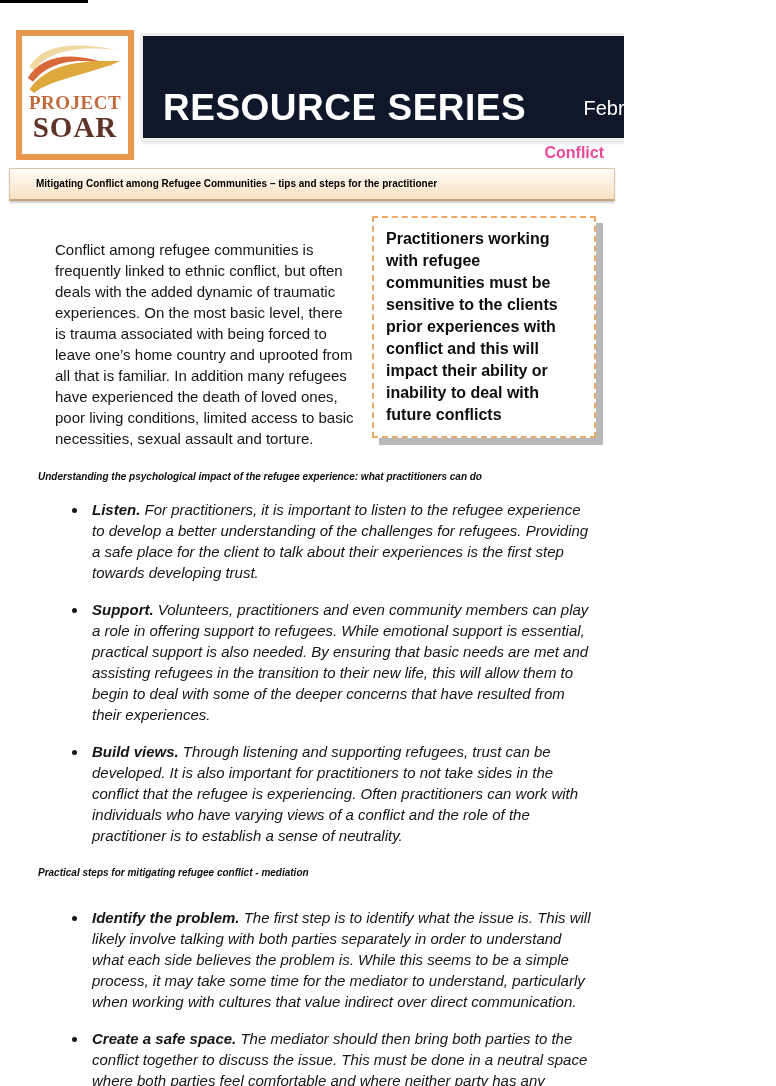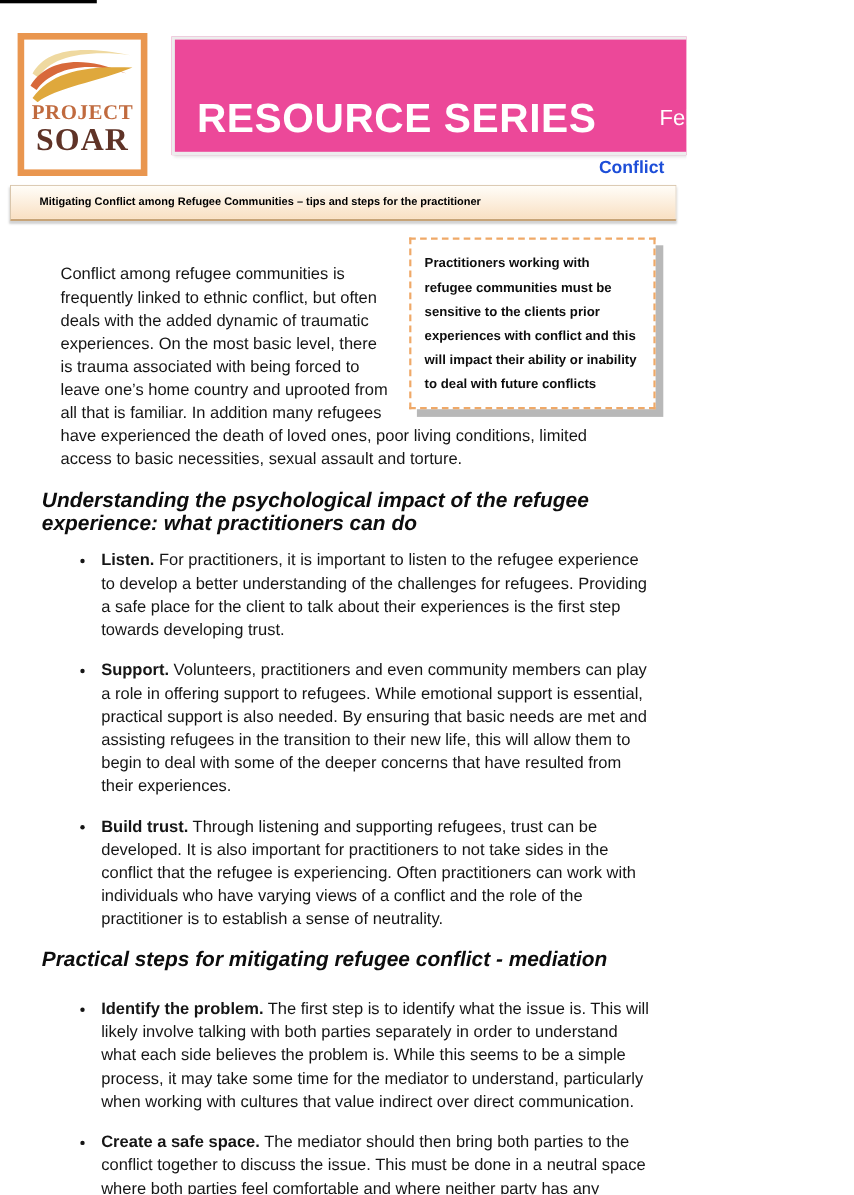--- a/index.html
+++ b/index.html
@@ -19,56 +19,56 @@
   .swoosh { display:block; margin:0 auto; width:102px; height:54px; }
   .logo-line1 {
     font-family:"Liberation Serif", serif; color:#C06A3E; font-size:19px;
     letter-spacing:0.5px; line-height:1.05; font-weight:600;
   }
   .logo-line2 {
     font-family:Liberation Serif, serif; color:#5F3327; font-size:29px;
     letter-spacing:1px; line-height:1; font-weight:600;
   }
   .banner {
-    position:absolute; left:156px; top:33px; width:621px; height:108px;
-    background:#ec4899; border:3px solid #EDEDED;
+    position:absolute; left:140px; top:33px; width:621px; height:108px;
+    background:#0f172a; border:3px solid #EDEDED;
     box-shadow:2px 2px 3px rgba(0,0,0,0.12);
     display:flex; align-items:flex-end; justify-content:space-between;
     padding:0 14px 12px 20px;
   }
   .banner-title { color:#fff; font-weight:bold; font-size:37px; letter-spacing:0.5px; line-height:1; white-space:nowrap; }
   .banner-date  { color:#fff; font-size:20px; padding-bottom:6px; white-space:nowrap; }
 
   .category {
     height:24px; line-height:22px; text-align:right; padding-right:20px;
-    color:#1d4ed8; font-weight:bold; font-size:16px;
+    color:#ec4899; font-weight:bold; font-size:16px;
   }
   .title-bar {
     margin:2px 9px 0 9px; height:33px;
     border:1px solid #D9C6AC; border-bottom:2px solid #C7A478; border-radius:1px;
     background:linear-gradient(#FFFDF8, #F9E0C3);
     box-shadow:0 2px 2px rgba(0,0,0,0.18);
     font-weight:bold; font-size:10px; line-height:29px; padding-left:26px; color:#000;
   }
 
   
   .content { padding:21px 28px 0 38px; font-size:15px; line-height:21px; }
   .callout {
     float:right; width:224px; margin:-6px 0 14px 16px; position:relative;
     border:2px dashed #EFA968; background:#fff; padding:10px 12px;
     box-shadow:7px 7px 0 #B8B8B8;
   }
-  .callout p { font-weight:bold; font-size:12px; line-height:22px; color:#0d0d0d; }
+  .callout p { font-weight:bold; font-size:16px; line-height:22px; color:#0d0d0d; }
   .intro { margin:17px; }
   .section-heading {
-    font-size:19px; font-weight:bold; font-style:italic; line-height:21px;
+    font-size:10px; font-weight:bold; font-style:italic; line-height:21px;
     margin:14px 0 0 0; color:#0d0d0d;
   }
   .section-heading.second { }
-  ul.bullets { margin:12px 4px 0 0; padding-left:50px; list-style:disc; }
+  ul.bullets { margin:12px 4px 0 0; padding-left:50px; list-style:disc;font-style:italic; }
   ul.bullets.second { margin-top:24px; }
   ul.bullets li { margin-bottom:16px; padding-left:4px; }
   ul.bullets li b { font-weight:bold; }
 </style>
 </head>
 <body>
 
 <div class="page">
 
   <div class="top-mark"></div>
@@ -99,21 +99,21 @@
       <p>Practitioners working with refugee communities must be sensitive to the clients prior experiences with conflict and this will impact their ability or inability to deal with future conflicts</p>
     </aside>
 
     <p class="intro">Conflict among refugee communities is frequently linked to ethnic conflict, but often deals with the added dynamic of traumatic experiences. On the most basic level, there is trauma associated with being forced to leave one’s home country and uprooted from all that is familiar. In addition many refugees have experienced the death of loved ones, poor living conditions, limited access to basic necessities, sexual assault and torture.</p>
 
     <h2 class="section-heading">Understanding the psychological impact of the refugee experience: what practitioners can do</h2>
 
     <ul class="bullets">
       <li><b>Listen.</b><span> For practitioners, it is important to listen to the refugee experience to develop a better understanding of the challenges for refugees. Providing a safe place for the client to talk about their experiences is the first step towards developing trust.</span></li>
       <li><b>Support.</b><span> Volunteers, practitioners and even community members can play a role in offering support to refugees. While emotional support is essential, practical support is also needed. By ensuring that basic needs are met and assisting refugees in the transition to their new life, this will allow them to begin to deal with some of the deeper concerns that have resulted from their experiences.</span></li>
-      <li><b>Build trust.</b><span> Through listening and supporting refugees, trust can be developed. It is also important for practitioners to not take sides in the conflict that the refugee is experiencing. Often practitioners can work with individuals who have varying views of a conflict and the role of the practitioner is to establish a sense of neutrality.</span></li>
+      <li><b>Build views.</b><span> Through listening and supporting refugees, trust can be developed. It is also important for practitioners to not take sides in the conflict that the refugee is experiencing. Often practitioners can work with individuals who have varying views of a conflict and the role of the practitioner is to establish a sense of neutrality.</span></li>
     </ul>
 
     <h2 class="section-heading second">Practical steps for mitigating refugee conflict - mediation</h2>
 
     <ul class="bullets second">
       <li><b>Identify the problem.</b><span> The first step is to identify what the issue is. This will likely involve talking with both parties separately in order to understand what each side believes the problem is. While this seems to be a simple process, it may take some time for the mediator to understand, particularly when working with cultures that value indirect over direct communication.</span></li>
       <li><b>Create a safe space.</b><span> The mediator should then bring both parties to the conflict together to discuss the issue. This must be done in a neutral space where both parties feel comfortable and where neither party has any specific affiliation (ie. the meeting should not take place in either party’s home). The physical set up of the room should be such that parties are facing each other with no physical barriers in between them.</span></li>
     </ul>
 
   </main>

